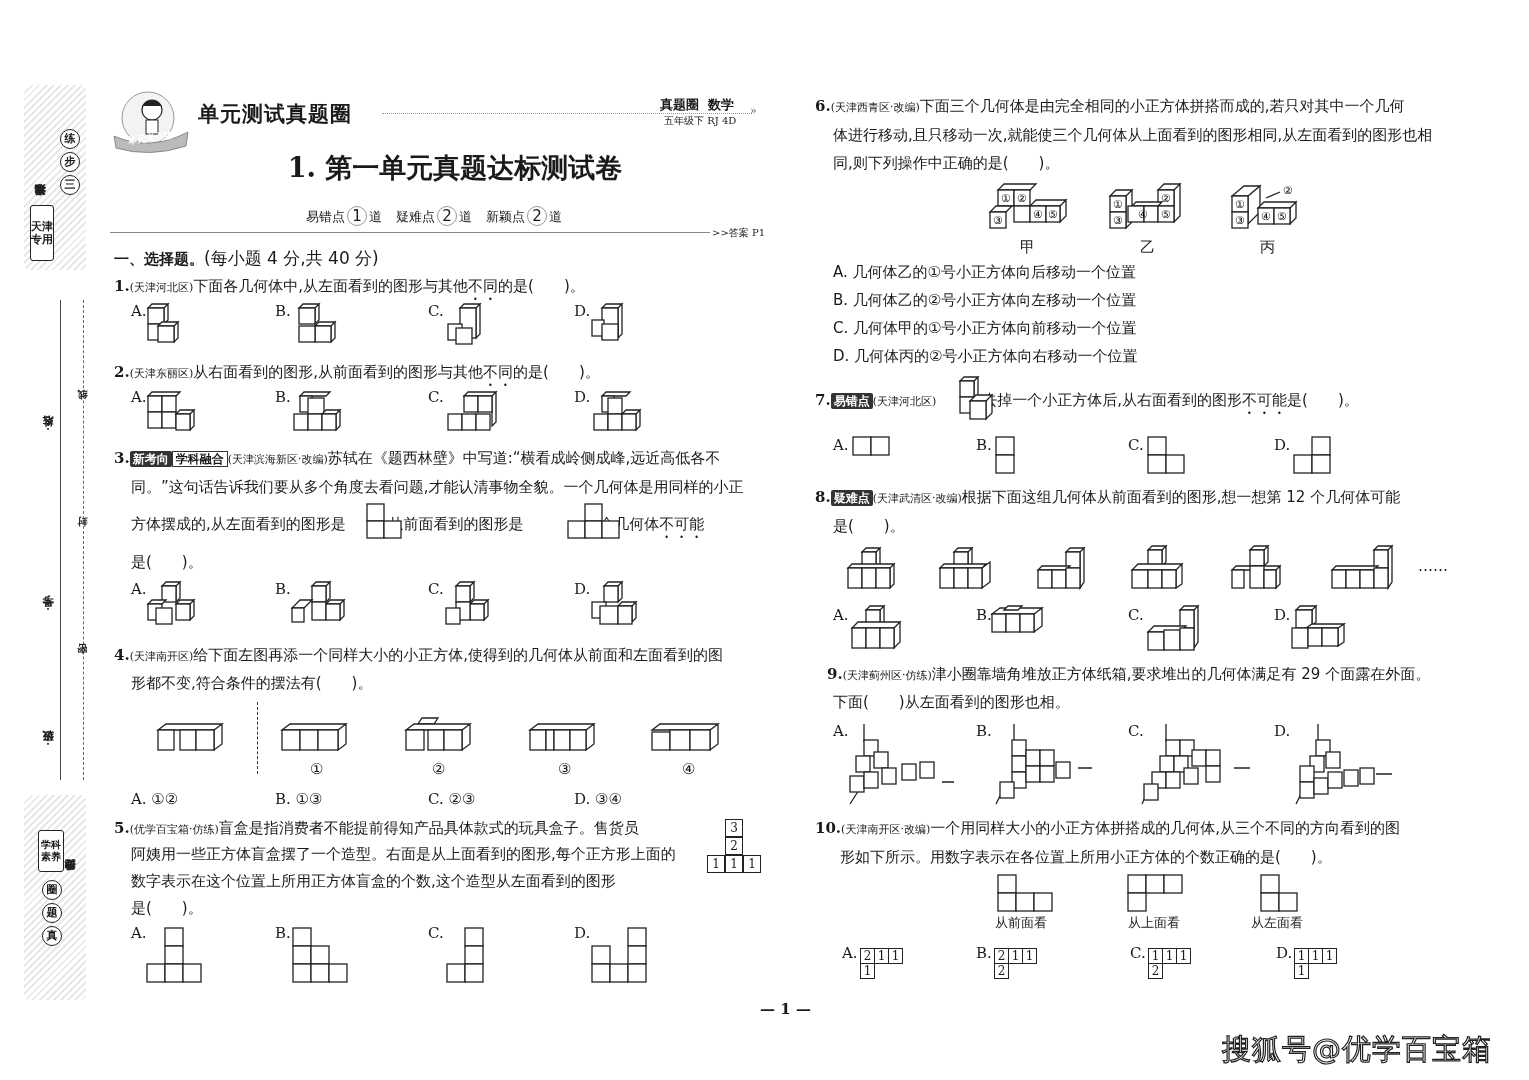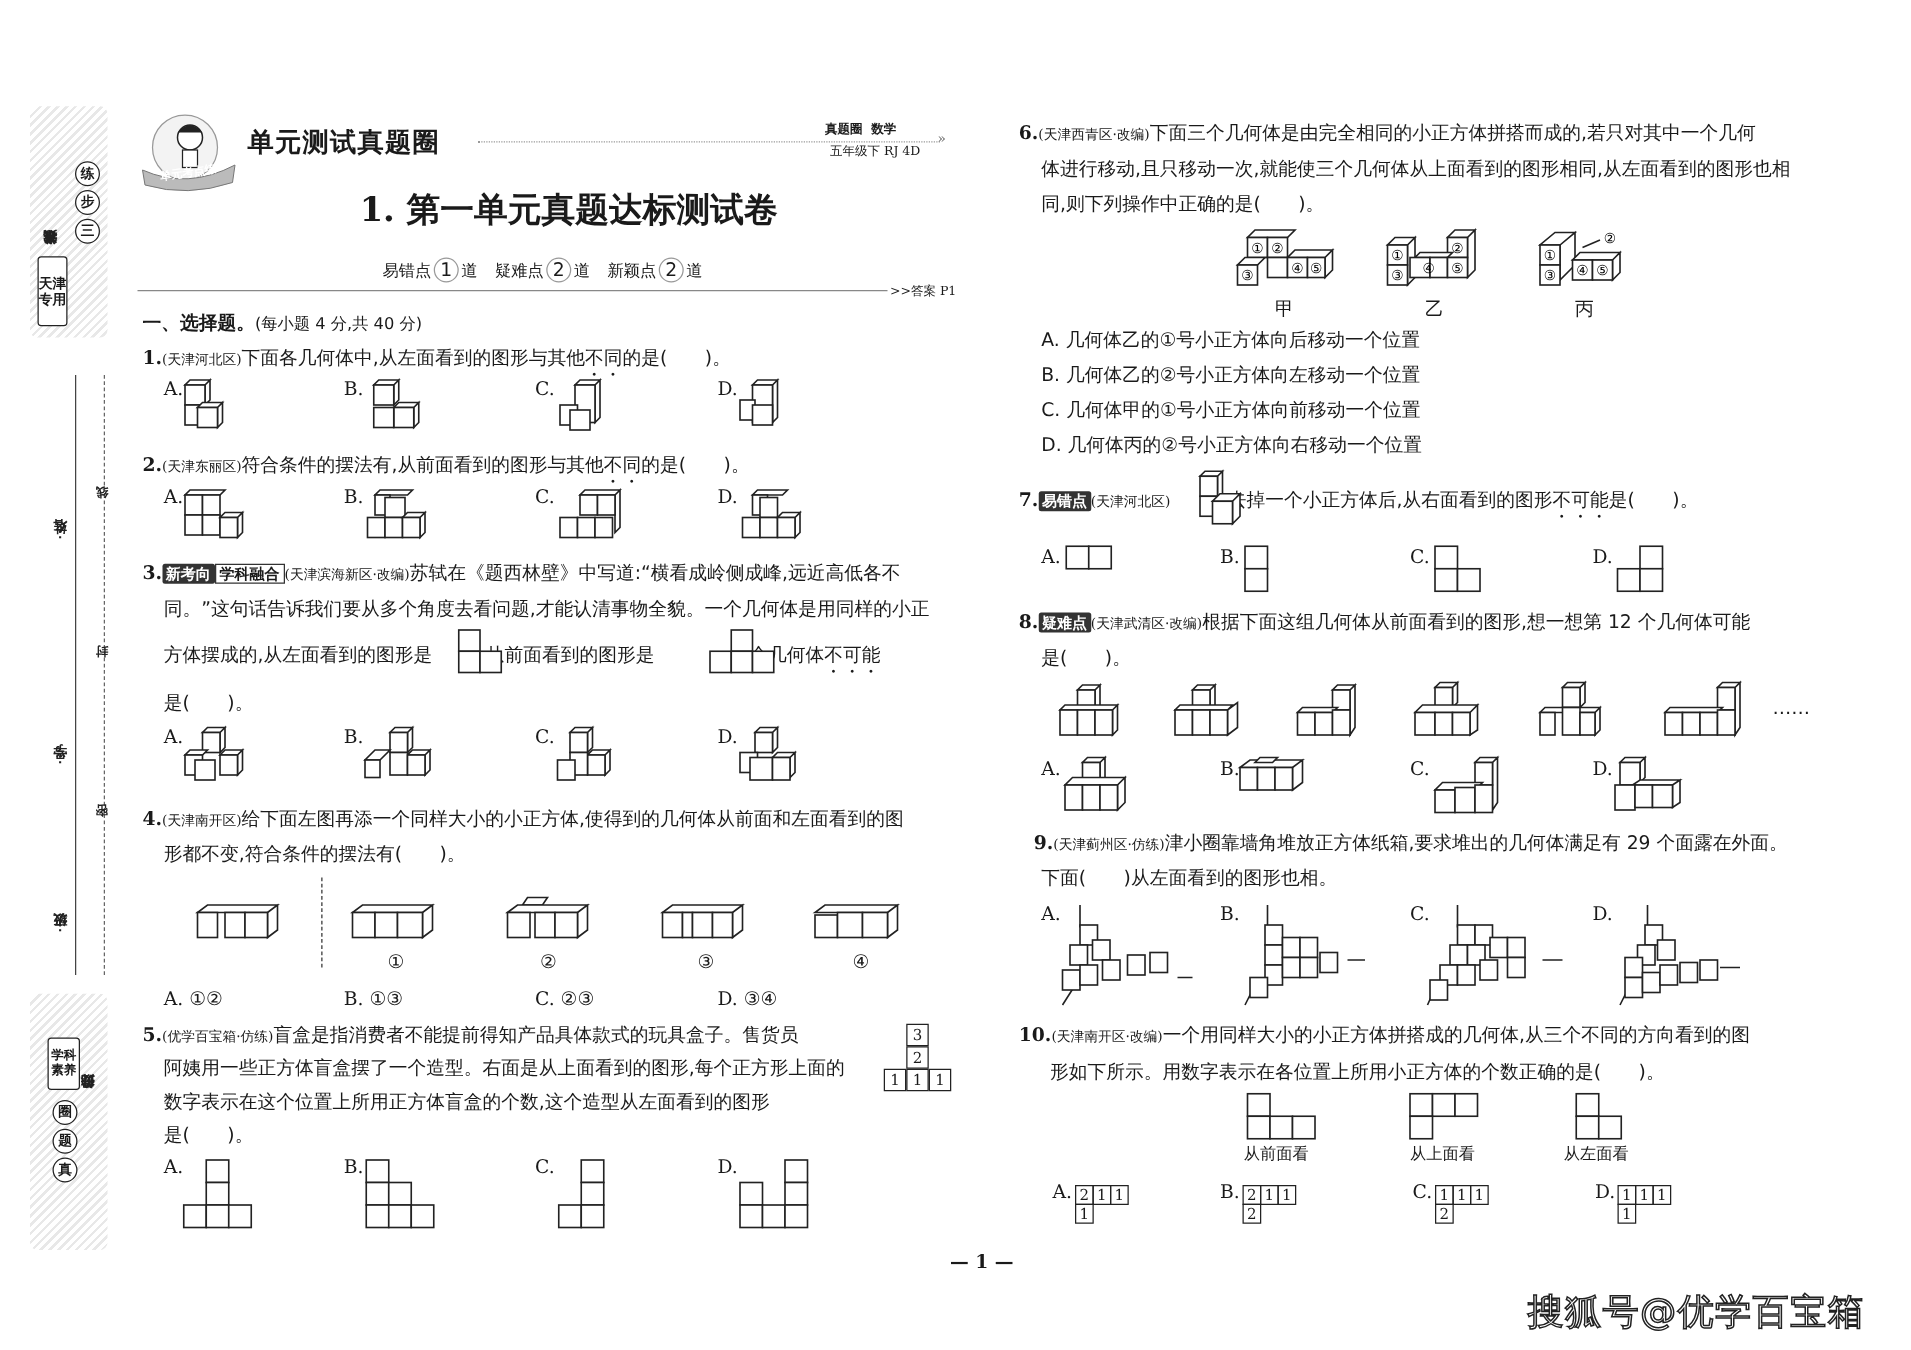--- a/index.html
+++ b/index.html
@@ -68,41 +68,41 @@
       <circle cx="38" cy="26" r="26" fill="#f3f3f3" stroke="#999" stroke-width="1"></circle>
       <circle cx="42" cy="18" r="10" fill="#fff" stroke="#222" stroke-width="1.2"></circle>
       <path d="M32 14 Q42 2 52 14" fill="#222"></path>
       <rect x="36" y="28" width="12" height="14" fill="#fff" stroke="#222" stroke-width="1"></rect>
       <path d="M4 44 Q40 60 78 40 L76 54 Q40 66 6 56 Z" fill="#bbb" stroke="#777" stroke-width="0.8"></path>
     </svg>
     <div class="abs" style="left:18px;top:40px;font-size:9px;color:#fff;font-family:'DejaVu Sans',sans-serif;font-weight:bold;transform:rotate(-8deg);">单元考点练</div>
   </div>
   <div class="abs" style="left:198px;top:100px;font-size:21px;font-weight:bold;font-family:'DejaVu Sans',sans-serif;letter-spacing:1px;">单元测试真题圈</div>
   <div class="abs" style="left:382px;top:113px;width:370px;border-top:1.5px dotted #999;"></div>
-  <div class="abs" style="left:660px;top:96px;font-size:10px;font-family:'DejaVu Sans',sans-serif;font-weight:bold;">
+  <div class="abs" style="left:660px;top:96px;font-size:13px;font-family:'DejaVu Sans',sans-serif;font-weight:bold;">
     <span>真题圈</span>&nbsp;&nbsp;<span>数学</span>
   </div>
   <div class="abs" style="left:664px;top:114px;font-size:10px;">五年级下 RJ 4D</div>
   <div class="abs" style="left:750px;top:104px;font-size:11px;color:#666;">»</div>
 
   <div class="abs" style="left:0;width:870px;top:150px;text-align:center;font-size:27px;font-weight:bold;font-family:'DejaVu Serif',serif;padding-left:0px;">
     <span style="margin-left:40px">1. 第一单元真题达标测试卷</span>
   </div>
 
   <div class="abs" style="left:306px;top:206px;font-size:13px;font-family:'DejaVu Sans',sans-serif;display:flex;gap:14px;align-items:center;">
     <span><span>易错点</span><span class="circnum">1</span><span>道</span></span>
     <span><span>疑难点</span><span class="circnum">2</span><span>道</span></span>
     <span><span>新颖点</span><span class="circnum">2</span><span>道</span></span>
   </div>
   <div class="abs" style="left:110px;top:232px;width:600px;border-top:1px solid #888;"></div>
   <div class="abs" style="left:712px;top:226px;font-size:10px;">&gt;&gt;答案 P1</div>
 </div>
 
 <div class="q" style="left:114px;top:244px;">
-  <span style="font-weight:bold;">一、选择题。</span><span style="font-size:13px;margin-top:20px;">(每小题 4 分,共 40 分)</span>
+  <span style="font-weight:bold;">一、选择题。</span><span style="font-size:17px;margin-top:20px;">(每小题 4 分,共 40 分)</span>
 </div>
 
 <div class="q" style="left:114px;top:272px;">
   <span class="qnum">1.</span><span class="src">(天津河北区)</span><span>下面各几何体中,从左面看到的图形与其他</span><span class="dot">不同</span><span>的是(　　)。</span>
 </div>
 <div class="opt" style="left:131px;top:302px;">A.</div>
 <div class="opt" style="left:275px;top:302px;">B.</div>
 <div class="opt" style="left:428px;top:302px;">C.</div>
 <div class="opt" style="left:574px;top:302px;">D.</div>
 
@@ -127,21 +127,21 @@
     <rect class="c" x="10" y="24" width="16" height="16"></rect>
 </svg>
 <svg style="left:590px;top:304px;" width="80" height="46">
   <path class="c" d="M12 4 L28 4 L32 0 L16 0Z M28 4 L32 0 L32 30 L28 34Z"></path>
     <rect class="c" x="12" y="4" width="16" height="30"></rect>
   <rect class="c" x="2" y="16" width="12" height="16"></rect>
     <rect class="c" x="12" y="20" width="16" height="16"></rect>
 </svg>
 
 <div class="q" style="left:114px;top:358px;">
-  <span class="qnum">2.</span><span class="src">(天津东丽区)</span><span>符合条件的摆法有,从前面看到的图形与其他</span><span class="dot">不同</span><span>的是(　　)。</span>
+  <span class="qnum">2.</span><span class="src">(天津东丽区)</span><span>从右面看到的图形,从前面看到的图形与其他</span><span class="dot">不同</span><span>的是(　　)。</span>
 </div>
 <div class="opt" style="left:131px;top:388px;">A.</div>
 <div class="opt" style="left:275px;top:388px;">B.</div>
 <div class="opt" style="left:428px;top:388px;">C.</div>
 <div class="opt" style="left:574px;top:388px;">D.</div>
 <svg style="left:146px;top:392px;" width="100" height="48">
   <path class="c" d="M2 4 L30 4 L34 0 L6 0Z"></path>
     <rect class="c" x="2" y="4" width="14" height="16"></rect>
     <rect class="c" x="16" y="4" width="14" height="16"></rect>
   <rect class="c" x="2" y="20" width="14" height="16"></rect>

